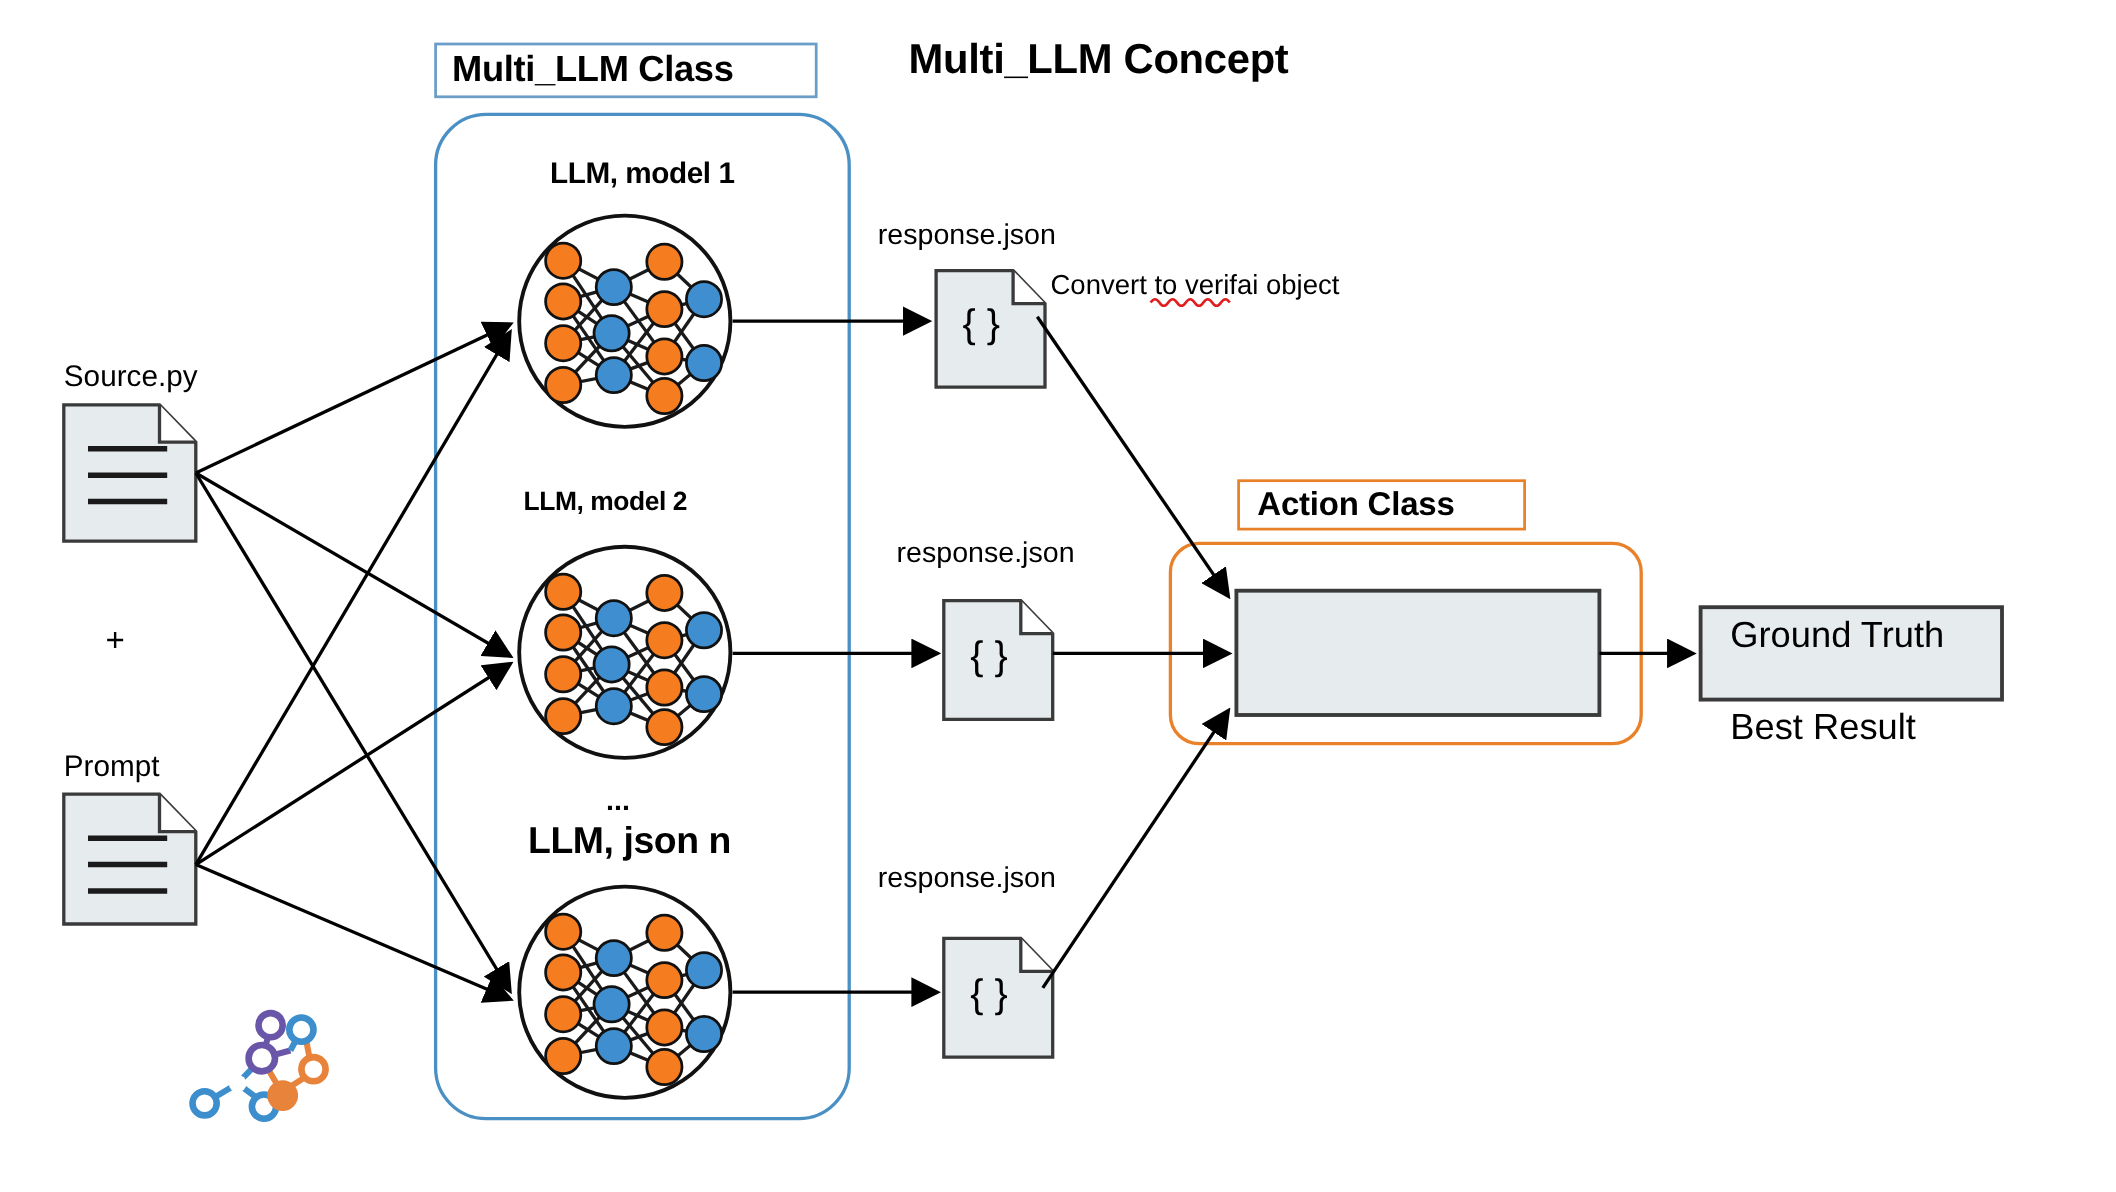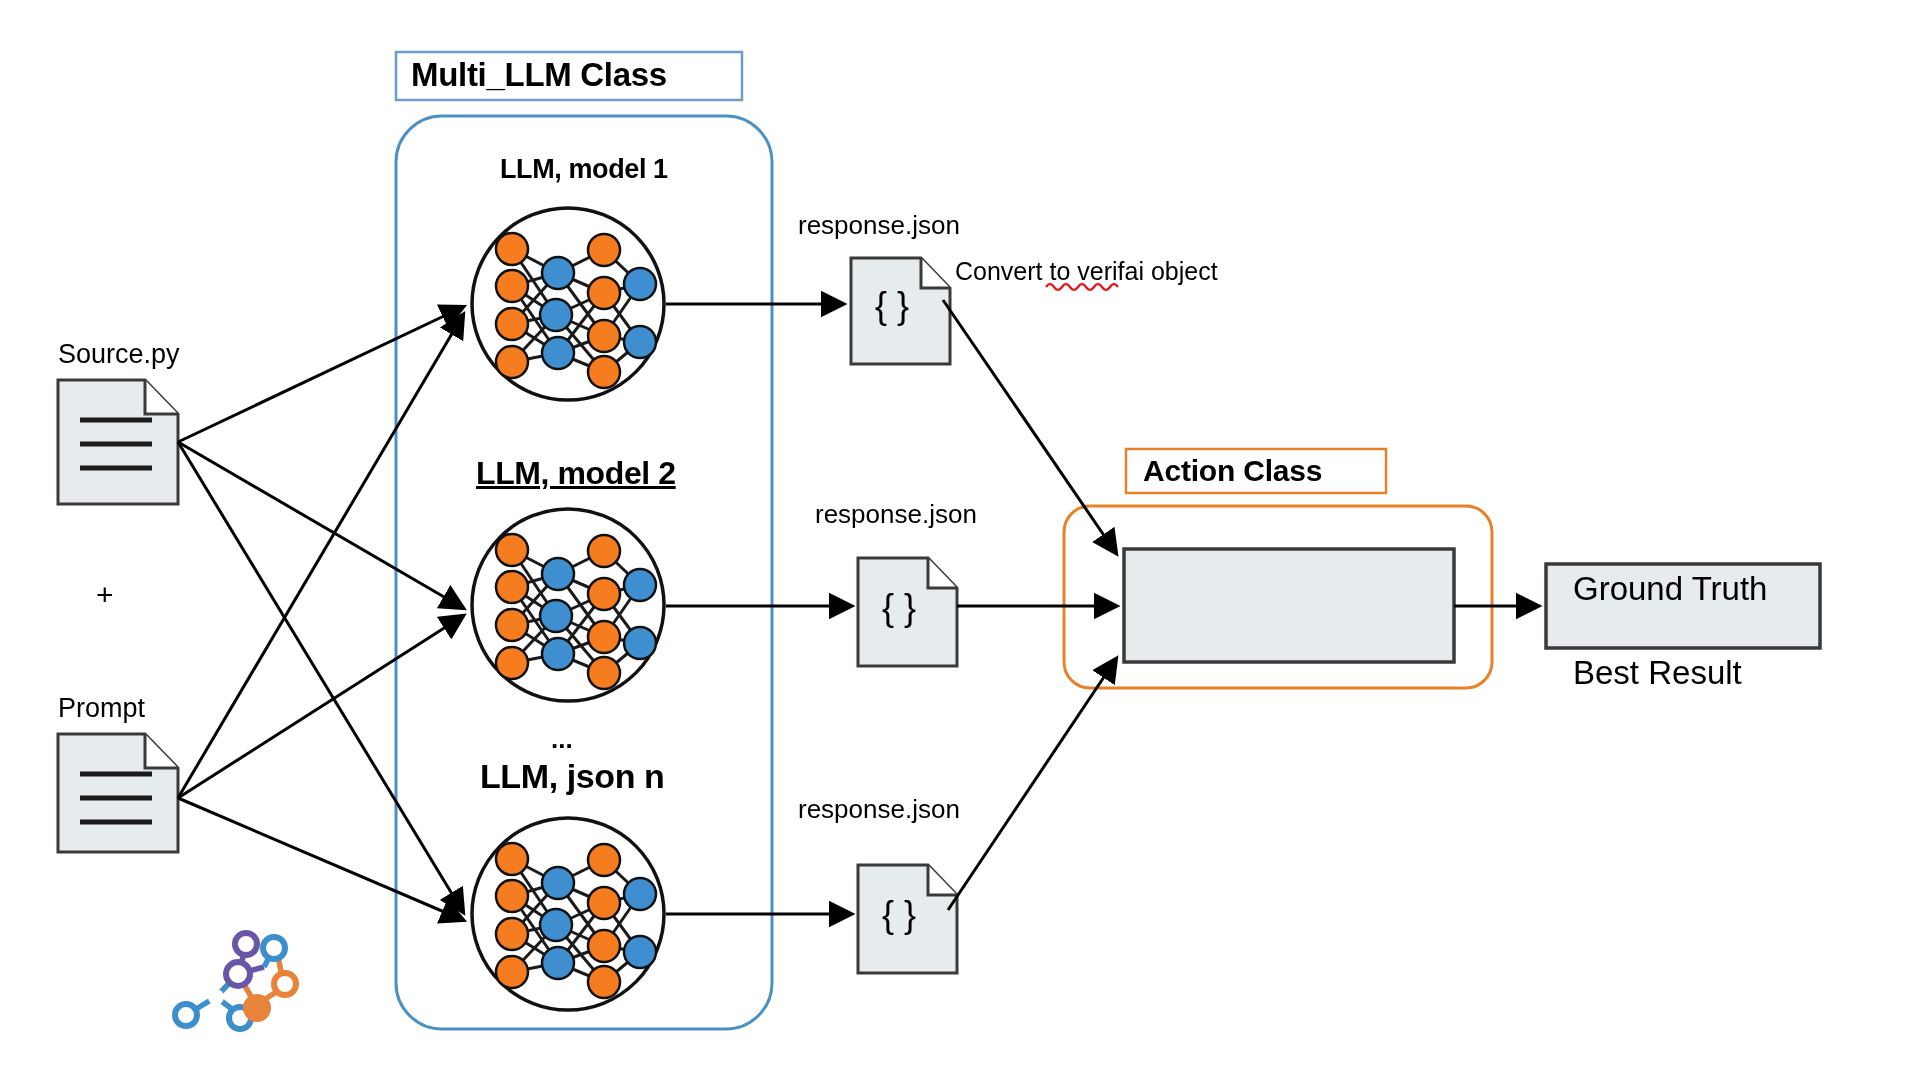--- a/index.html
+++ b/index.html
@@ -1,18 +1,18 @@
 <!DOCTYPE html>
 <html><head>
 <meta charset="utf-8">
 <style>
   html,body{margin:0;padding:0;background:#ffffff;}
   body{width:1924px;height:1084px;position:relative;overflow:hidden;
        font-family:"Liberation Sans", sans-serif;color:#000;}
-  #stage{position:absolute;left:0;top:12px;width:1924px;height:1070px;}
+  #stage{position:absolute;left:0;top:0;width:1924px;height:1070px;}
   svg.layer{position:absolute;left:0;top:0;width:1924px;height:1084px;}
   .txt{position:absolute;white-space:pre;}
   .bold-title{font-weight:bold;}
 </style>
 </head>
 <body>
 
 <div id="stage">
 
   <svg class="layer" viewBox="0 0 1924 1084">
@@ -250,32 +250,33 @@
       <circle cx="274" cy="936" r="11" fill="#ffffff" stroke="#3d8ecc" stroke-width="6"></circle>
       <circle cx="285" cy="972" r="11" fill="#ffffff" stroke="#e8833c" stroke-width="6"></circle>
       <circle cx="257" cy="996" r="13" fill="#e8833c" stroke="#e8833c" stroke-width="2"></circle>
     </g>
 
     <path d="M1046,275 q4,-6 8,0 t8,0 t8,0 t8,0 t8,0 t8,0 t8,0 t8,0 t8,0" fill="none" stroke="#e02020" stroke-width="2.4"></path>
   </svg>
 
   <div class="txt bold-title" style="left:411px;top:44px;font-size:33px;letter-spacing:-0.3px;">Multi_LLM Class</div>
 
+  <div class="txt bold-title" style="left:826px;top:33px;font-size:38px;letter-spacing:-0.3px;">Multi_LLM Concept</div>
 
   <div class="txt bold-title" style="left:1143px;top:442px;font-size:30px;letter-spacing:-0.2px;">Action Class</div>
 
   <div class="txt" style="left:58px;top:327px;font-size:27px;">Source.py</div>
 
   <div class="txt" style="left:96px;top:566px;font-size:30px;">+</div>
 
   <div class="txt" style="left:58px;top:681px;font-size:27px;">Prompt</div>
 
   <div class="txt bold-title" style="left:476px;top:142px;font-size:27px;letter-spacing:-0.4px;margin-left:24px;">LLM, model 1</div>
 
-  <div class="txt bold-title" style="left:476px;top:443px;font-size:32px;letter-spacing:-0.4px;text-decoration:underline;">LLM, model 2</div>
+  <div class="txt bold-title" style="left:476px;top:443px;font-size:24px;letter-spacing:-0.4px;">LLM, model 2</div>
 
   <div class="txt bold-title" style="left:551px;top:712px;font-size:26px;">...</div>
 
   <div class="txt bold-title" style="left:480px;top:745px;font-size:34px;letter-spacing:-0.4px;">LLM, json n</div>
 
   <div class="txt" style="left:798px;top:198px;font-size:26px;">response.json</div>
   <div class="txt" style="left:875px;top:273px;font-size:36px;">{ }</div>
 
   <div class="txt" style="left:815px;top:487px;font-size:26px;">response.json</div>
   <div class="txt" style="left:882px;top:575px;font-size:36px;">{ }</div>

